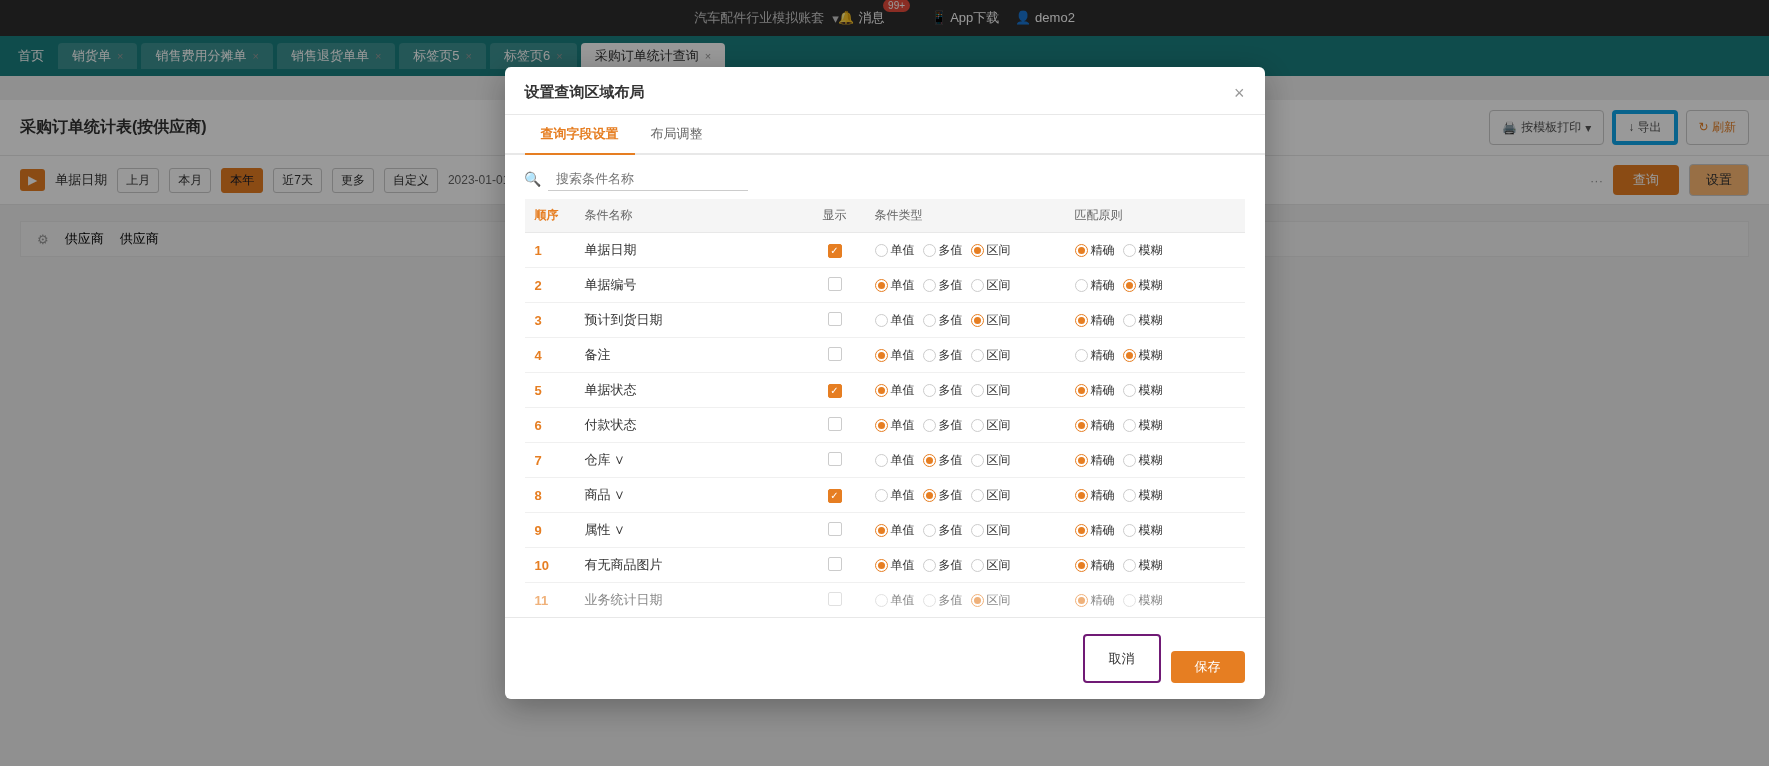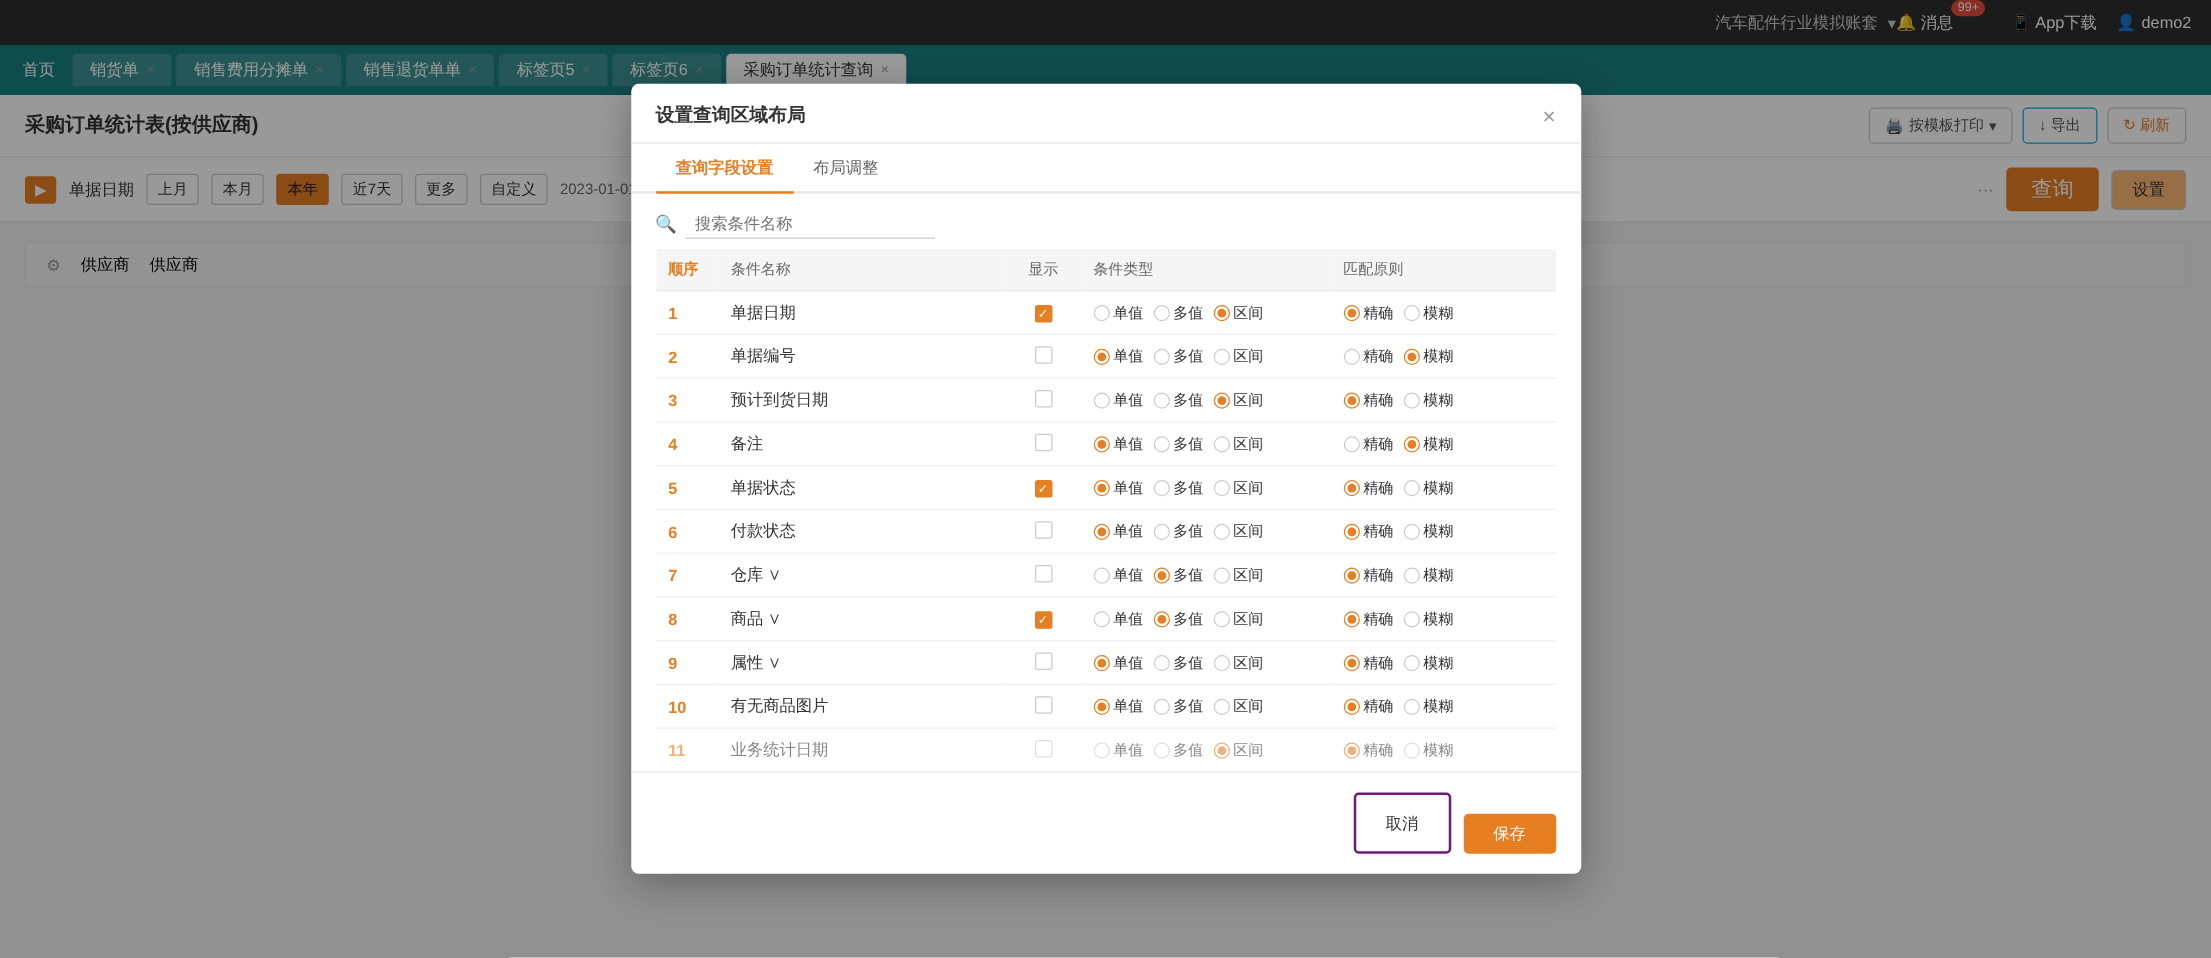--- a/index.html
+++ b/index.html
@@ -5,21 +5,21 @@
     * { box-sizing: border-box; margin: 0; padding: 0; }
     body { font-family: 'Microsoft YaHei', Arial, sans-serif; font-size: 13px; background: #f0f0f0; }
 
     
     .top-bar {
       background: #2d2d2d;
       color: #fff;
       height: 36px;
       display: flex;
       align-items: center;
-      justify-content: flex-end;
+      justify-content: center;
       padding: 0 16px;
     }
     .top-bar-left { font-size: 13px; color: #ccc; display: flex; align-items: center; gap: 8px; }
     .top-bar-right { display: flex; align-items: center; gap: 16px; font-size: 13px; }
     .badge-red {
       background: #e74c3c; color: #fff; border-radius: 10px; font-size: 10px;
       padding: 1px 5px; position: relative; top: -8px; left: -5px;
     }
     .top-bar-right span { cursor: pointer; }
 
@@ -44,40 +44,41 @@
     .tab-item.active { background: #fff; color: #333; }
     .tab-item .close-x { font-size: 11px; color: #999; cursor: pointer; }
     .tab-home { background: none; color: #fff; padding: 4px 10px; cursor: pointer; font-size: 13px; text-align: right; }
 
     
     .page-header {
       background: #fff;
       padding: 10px 20px;
       display: flex; align-items: center; justify-content: space-between;
       border-bottom: 1px solid #e8e8e8;
+      margin-top: 24px;
     }
     .page-title { font-size: 16px; font-weight: bold; color: #333; }
     .page-actions { display: flex; gap: 8px; }
     .btn-print { background: #fff; border: 1px solid #ccc; padding: 5px 12px; border-radius: 4px; cursor: pointer; font-size: 12px; color: #555; display: flex; align-items: center; gap: 4px; }
-    .btn-export { background: #fff; border: 1px solid #0ea5e9; padding: 5px 12px; border-radius: 4px; cursor: pointer; font-size: 12px; color: #555; }
+    .btn-export { background: #fff; border: 4px solid #0ea5e9; padding: 5px 12px; border-radius: 4px; cursor: pointer; font-size: 12px; color: #555; }
     .btn-refresh { background: #fff; border: 1px solid #ccc; padding: 5px 12px; border-radius: 4px; cursor: pointer; font-size: 12px; color: #e67e22; }
 
     
     .filter-bar {
       background: #fff;
       padding: 8px 20px;
       display: flex; align-items: center; gap: 10px;
       border-bottom: 1px solid #e8e8e8;
     }
     .filter-toggle { background: #e67e22; color: #fff; border: none; border-radius: 3px; padding: 4px 8px; cursor: pointer; font-size: 12px; }
     .filter-label { font-size: 13px; color: #333; }
     .date-btn { border: 1px solid #ccc; background: #fff; padding: 3px 8px; border-radius: 3px; cursor: pointer; font-size: 12px; color: #333; }
     .date-btn.active { background: #e67e22; color: #0f172a; border-color: #e67e22; }
     .date-range { font-size: 12px; color: #666; }
-    .btn-query { background: #e67e22; color: #fff; border: none; padding: 6px 20px; border-radius: 4px; cursor: pointer; font-size: 17px; }
+    .btn-query { background: #e67e22; color: #fff; border: none; padding: 6px 20px; border-radius: 4px; cursor: pointer; font-size: 13px; }
     .btn-set { background: #fdba74; border: 1px solid #ccc; color: #333; padding: 6px 16px; border-radius: 4px; cursor: pointer; font-size: 13px; }
 
     
     .main-content {
       padding: 16px 20px;
       position: relative;
     }
     .table-header-row {
       background: #f5f5f5;
       border: 1px solid #e8e8e8;

